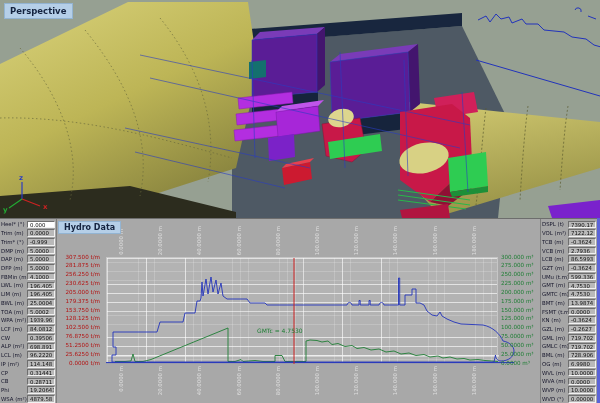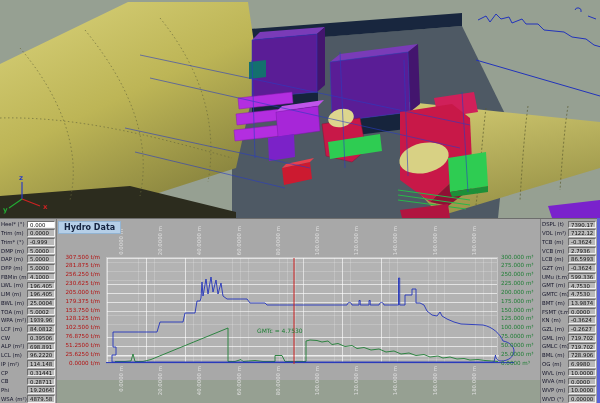--- a/index.html
+++ b/index.html
@@ -6,21 +6,21 @@
   *{box-sizing:border-box;}
   .screen{position:relative;width:600px;height:403px;overflow:hidden;
     font-family:"DejaVu Sans","Liberation Sans",sans-serif;background:#96a092;}
 
   
   .viewport3d{position:absolute;left:0;top:0;width:600px;height:218px;overflow:hidden;}
   .view-label{position:absolute;left:4px;top:3px;background:#b5cfe8;color:#14233f;
     font-size:8.5px;font-weight:bold;padding:2px 6px 2px 5px;border:1px solid #93b4d2;}
 
   
-  .hydro-panel{position:absolute;left:0;top:218px;width:600px;height:162px;
+  .hydro-panel{position:absolute;left:0;top:218px;width:600px;height:185px;
     background:#a8a8a8;border-top:1px solid #6d6d6d;padding-left:28px;}
   .panel-label{position:absolute;left:58px;top:2px;background:#b5cfe8;color:#14233f;
     font-size:8px;font-weight:bold;padding:1px 5px;border:1px solid #93b4d2;z-index:5;}
 
   .vtable{position:absolute;top:0;width:57px;height:185px;background:#a6a6a6;padding-top:1px;}
   .vtable.left{left:0;border-right:1px solid #7d7d7d;}
   .vtable.right{right:3px;border-left:1px solid #7d7d7d;}
   .vrow{display:flex;height:8.72px;align-items:center;padding:0 1px;}
   .vlabel{width:26px;font-size:5.4px;color:#17172c;white-space:nowrap;overflow:hidden;}
   .vval{flex:1;font-size:5.4px;color:#0c0c0c;background:#b9b9b9;height:7.6px;line-height:6.6px;
@@ -179,20 +179,21 @@
 
       <g>
         <line x1="22" y1="199" x2="22" y2="182" stroke="#2a3cc2" stroke-width="1.2"></line>
         <line x1="22" y1="199" x2="40" y2="206" stroke="#cc2222" stroke-width="1.2"></line>
         <line x1="22" y1="199" x2="9" y2="208" stroke="#22aa33" stroke-width="1.2"></line>
         <text x="19" y="180" font-size="7" font-weight="bold" fill="#2a3cc2">z</text>
         <text x="43" y="209" font-size="7" font-weight="bold" fill="#cc2222">x</text>
         <text x="3" y="212" font-size="7" font-weight="bold" fill="#22aa33">y</text>
       </g>
     </svg>
+    <div class="view-label">Perspective</div>
   </div>
 
   <div class="hydro-panel">
     <div class="panel-label">Hydro Data</div>
 
     <div class="vtable left">
 
     <div class="vrow">
         <span class="vlabel">Heel* (°)</span>
         <span class="vval">0.000</span>

